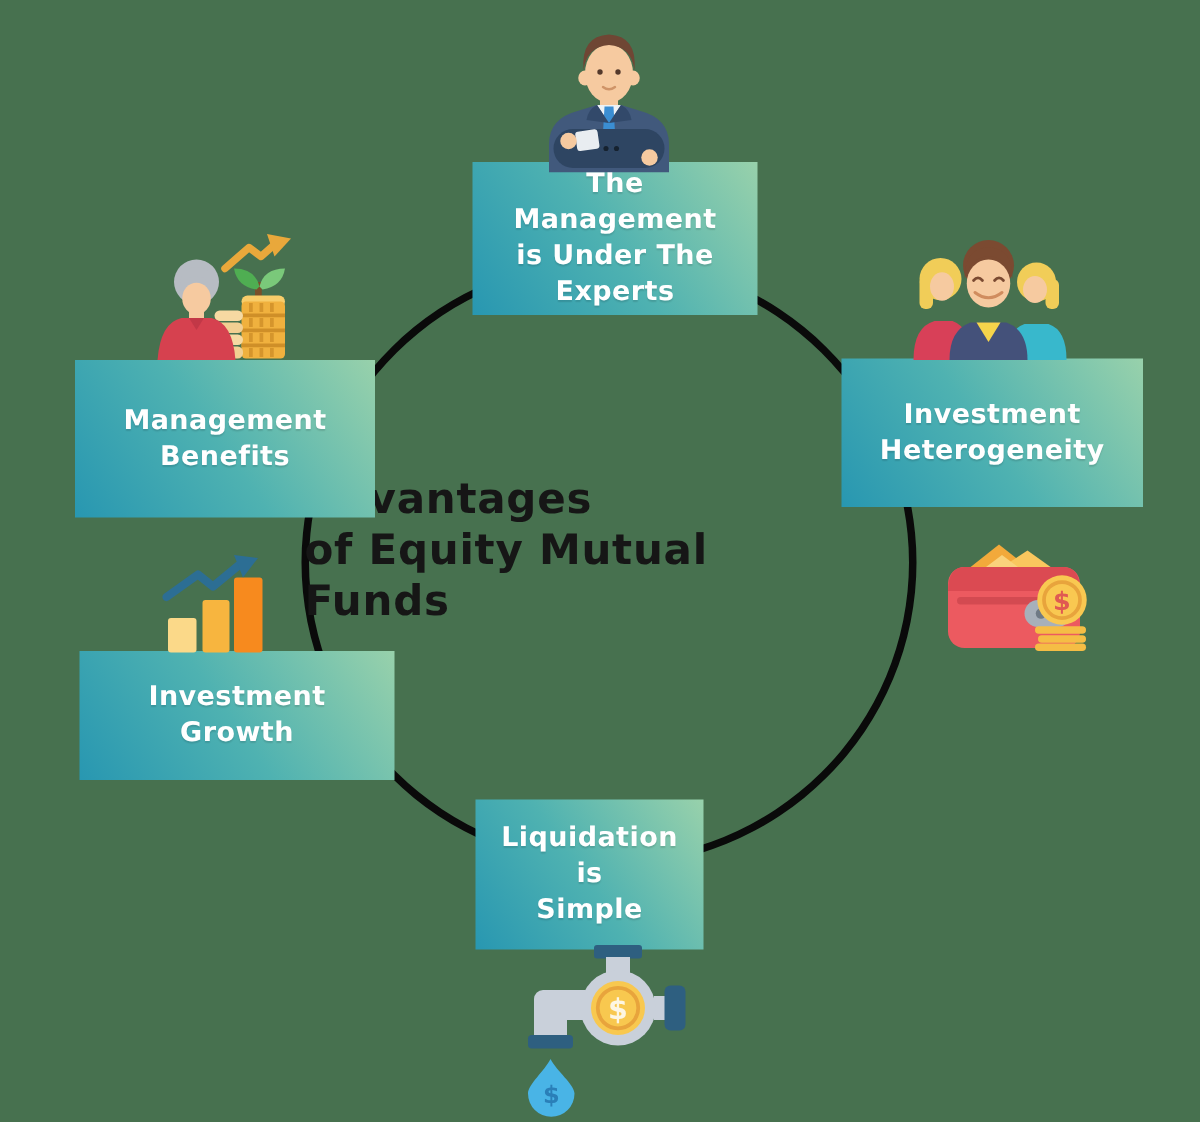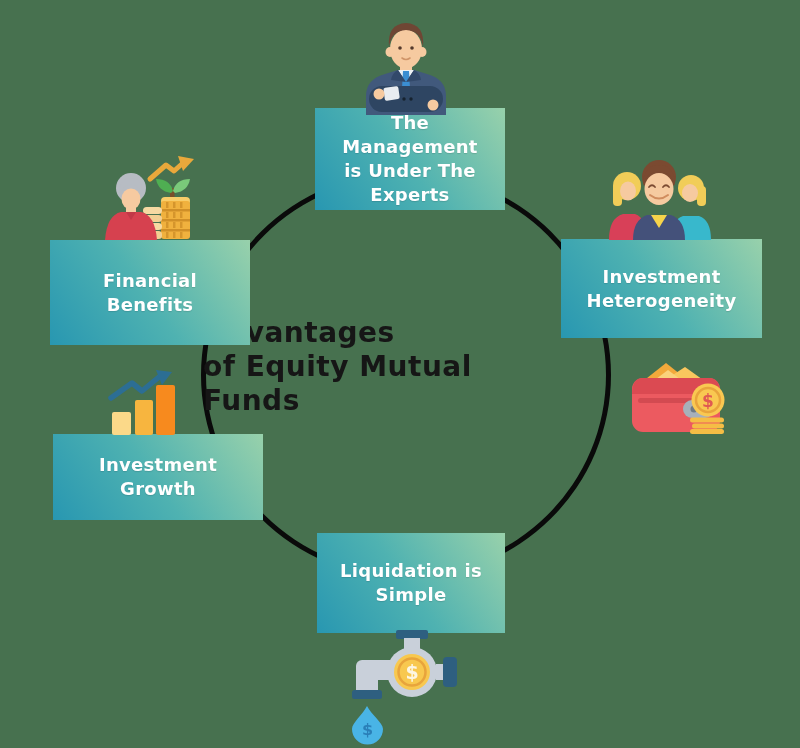--- a/index.html
+++ b/index.html
@@ -30,21 +30,21 @@
   }
   .box-label{
     color:#ffffff;font-weight:700;font-size:18px;line-height:24px;
     text-align:center;white-space:pre-line;letter-spacing:0.3px;
     text-shadow:0 1px 1px rgba(0,0,0,0.12);
     padding:0 18px;
   }
   .pos-top{left:315px;top:108px;width:190px;height:102px;}
   .pos-top-right{left:561px;top:239px;width:201px;height:99px;}
   .pos-right{left:545px;top:432px;width:225px;height:92px;}
-  .pos-bottom{left:317px;top:533px;width:188px;height:100px;}
+  .pos-bottom{left:317px;top:533px;width:152px;height:100px;}
   .pos-left-top{left:50px;top:240px;width:200px;height:105px;}
   .pos-left-bottom{left:53px;top:434px;width:210px;height:86px;}
   .icon{position:absolute;z-index:4;}
   .icon svg{display:block;width:100%;height:100%;}
   .icon-businessman{left:358px;top:20px;width:96px;height:95px;}
   .icon-people{left:603px;top:158px;width:112px;height:82px;}
   .icon-wallet{left:628px;top:360px;width:100px;height:74px;}
   .icon-faucet{left:340px;top:630px;width:130px;height:118px;}
   .icon-savings{left:100px;top:152px;width:105px;height:90px;}
   .icon-growth{left:105px;top:366px;width:90px;height:70px;}
@@ -72,21 +72,21 @@
   </div>
   <div class="box pos-bottom">
     <span class="box-label">Liquidation is
 Simple</span>
   </div>
   <div class="box pos-left-bottom">
     <span class="box-label">Investment
 Growth</span>
   </div>
   <div class="box pos-left-top">
-    <span class="box-label">Financial
+    <span class="box-label">Management
 Benefits</span>
   </div>
 
   <div class="icon icon-businessman">
     <svg viewBox="0 0 96 95">
       <ellipse cx="32" cy="32" rx="4.5" ry="5" fill="#f6caa0"></ellipse>
       <ellipse cx="64" cy="32" rx="4.5" ry="5" fill="#f6caa0"></ellipse>
       <ellipse cx="48" cy="29" rx="16" ry="19.5" fill="#f6caa0"></ellipse>
       <path d="M31,27 Q29,4 48,3 Q67,4 65,27 Q63,11 48,10 Q33,11 31,27 Z" fill="#6f4634"></path>
       <circle cx="42" cy="28" r="1.8" fill="#54392b"></circle>

